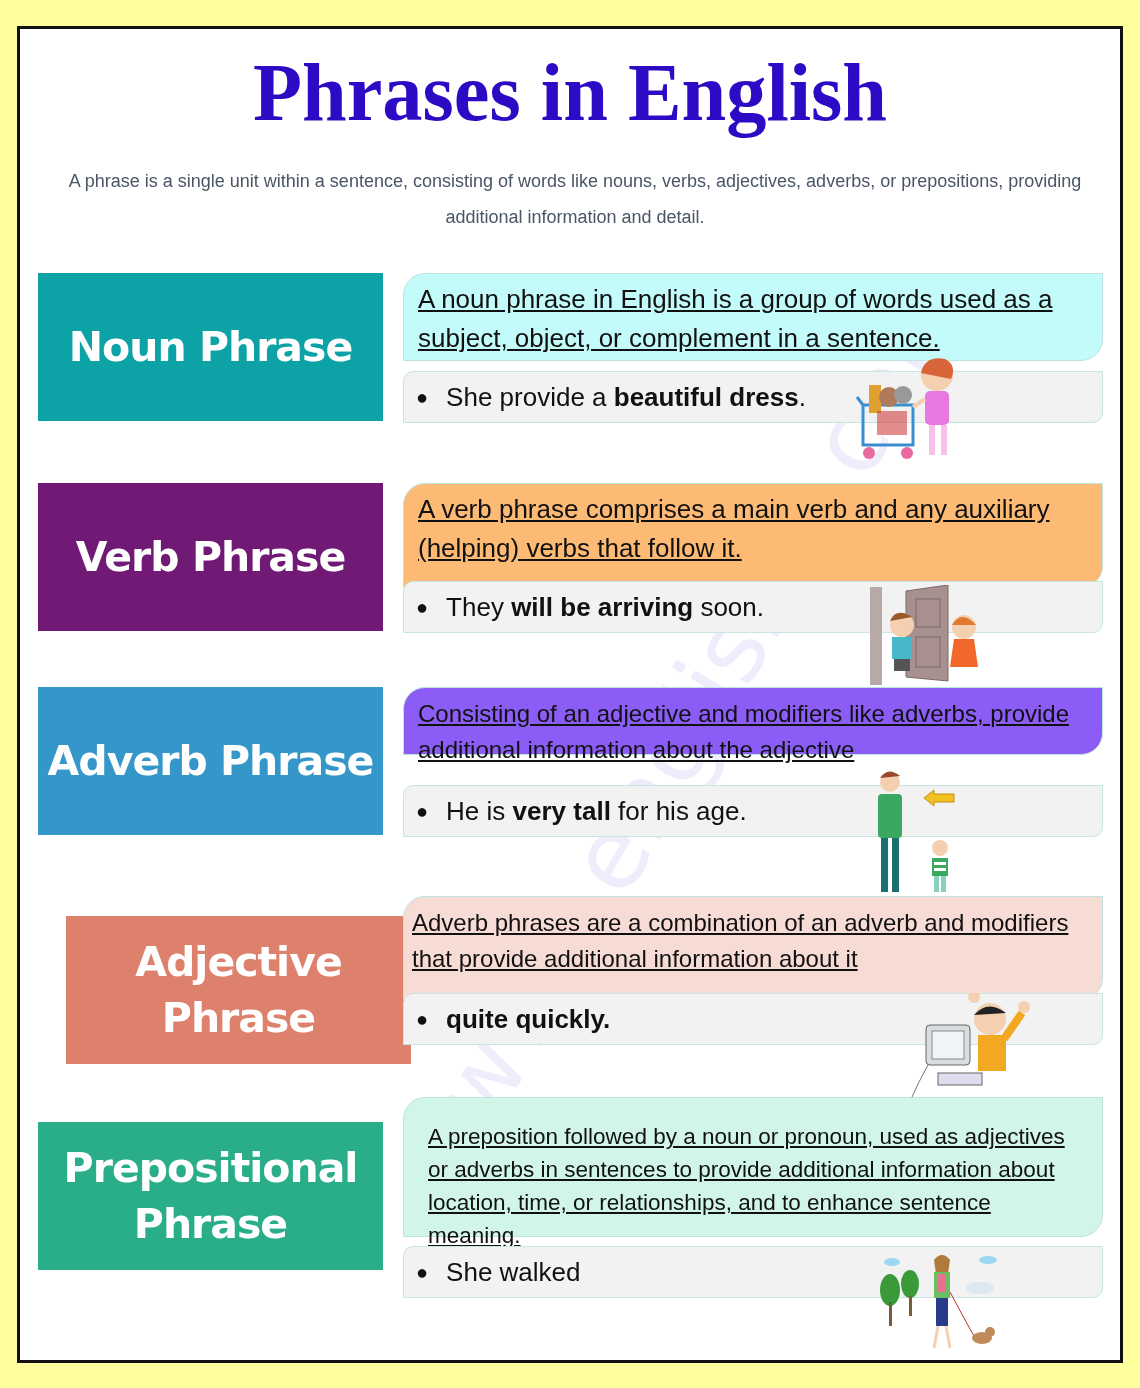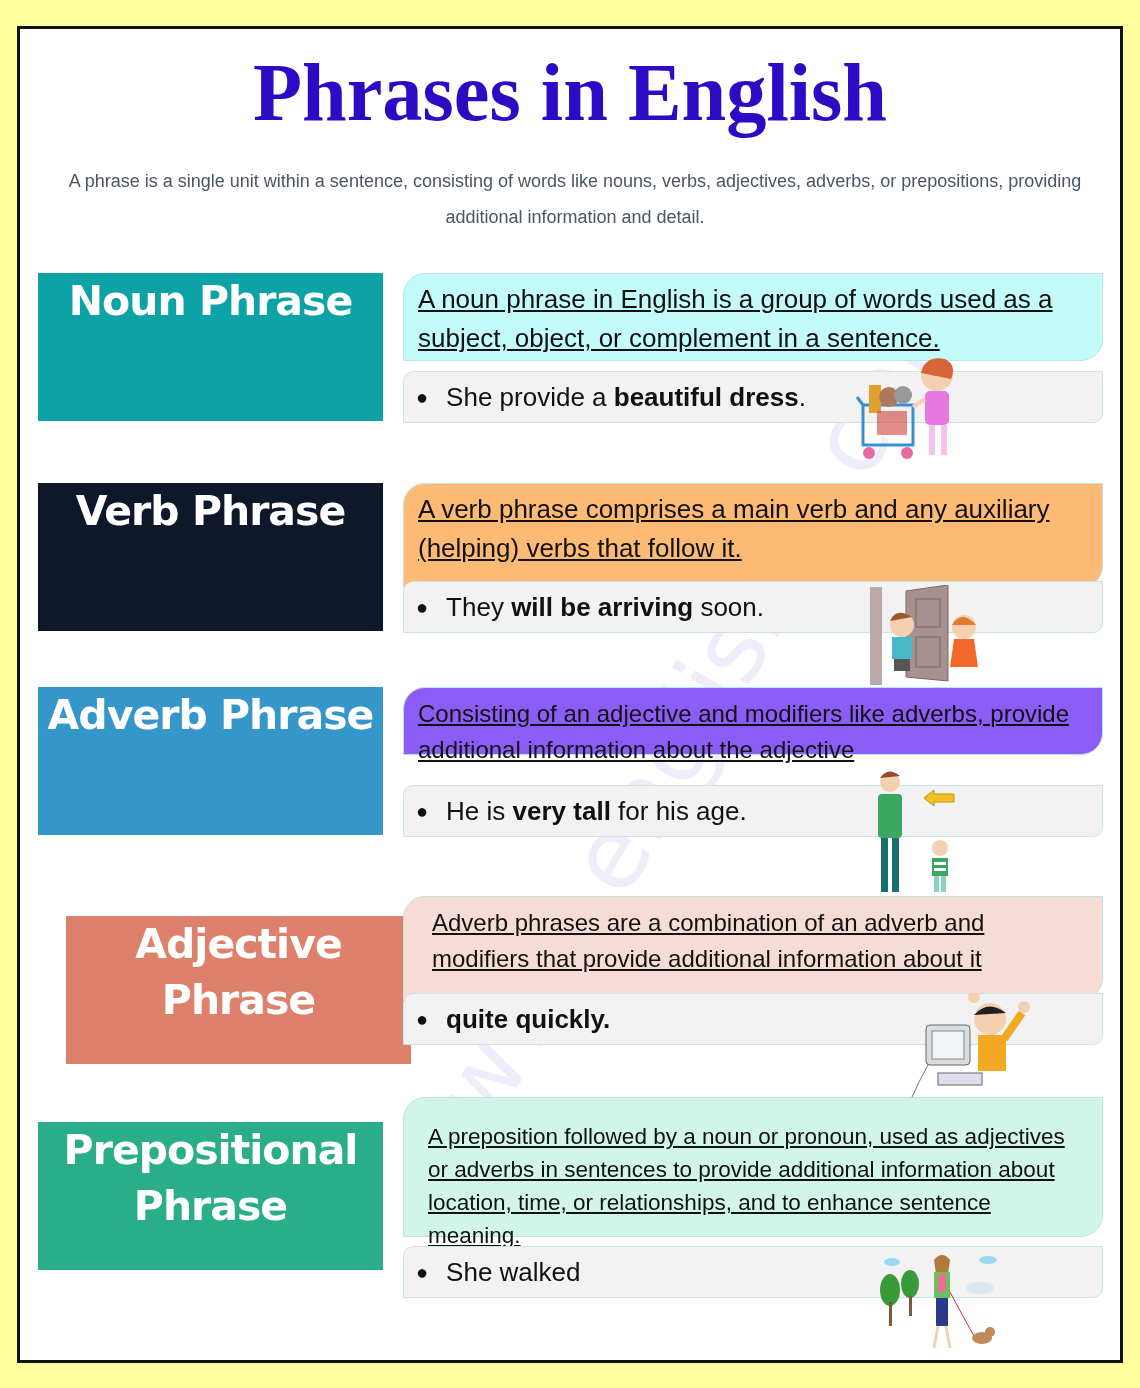--- a/index.html
+++ b/index.html
@@ -46,21 +46,21 @@
     font-family: "DejaVu Sans", sans-serif;
     font-size: 100px;
     color: rgba(120,110,230,0.12);
     white-space: nowrap;
     pointer-events: none;
   }
   .label-box {
     position: absolute;
     left: 38px; width: 345px;
     height: 148px;
-    display: flex; justify-content: center;
+    display: flex; align-items: center; justify-content: center;
     text-align: center;
     color: #ffffff;
     font-family: "DejaVu Sans", sans-serif;
     font-weight: bold;
     font-size: 41px;
     line-height: 56px;
     letter-spacing: -1px;
   }
   .def-box {
     position: absolute;
@@ -126,21 +126,21 @@
   <circle cx="14" cy="98" r="6" fill="#e86aa0"></circle>
   <circle cx="52" cy="98" r="6" fill="#e86aa0"></circle>
   <circle cx="82" cy="20" r="16" fill="#f5d0b0"></circle>
   <path d="M66 18 Q70 0 90 4 Q102 10 96 24" fill="#d8643a"></path>
   <rect x="70" y="36" width="24" height="34" rx="5" fill="#e778e0"></rect>
   <rect x="74" y="70" width="6" height="30" fill="#f6c0e8"></rect>
   <rect x="86" y="70" width="6" height="30" fill="#f6c0e8"></rect>
   <path d="M70 44 L58 52" stroke="#f5d0b0" stroke-width="4"></path>
 </svg>
 
-<div class="label-box" style="top:483px; background:#0f172a;">
+<div class="label-box" style="top:483px; background:#701a75;">
   <span>Verb Phrase</span>
 </div>
 <div class="def-box" style="top:483px; height:105px; background:#fdba74; font-size:26px; line-height:39px; padding:6px 14px;">
   <span>A verb phrase comprises a main verb and any auxiliary (helping) verbs that follow it.</span>
 </div>
 <div class="ex-box" style="top:581px;">
   <span class="bullet">●</span>
   <span style="white-space:pre;">They </span>
     <b>will be arriving</b>
     <span style="white-space:pre;"> soon.</span>
@@ -182,21 +182,21 @@
   <rect x="64" y="90" width="16" height="18" fill="#3aa860"></rect>
   <rect x="66" y="94" width="12" height="3" fill="#fff"></rect>
   <rect x="66" y="100" width="12" height="3" fill="#fff"></rect>
   <rect x="66" y="108" width="5" height="16" fill="#8ad0c0"></rect>
   <rect x="73" y="108" width="5" height="16" fill="#8ad0c0"></rect>
 </svg>
 
 <div class="label-box" style="top:916px; background:#dd816d;margin-left:28px;">
   <span style="display:block; width:240px;">Adjective Phrase</span>
 </div>
-<div class="def-box" style="top:896px; height:104px; background:#f7dcd6; font-size:24px; line-height:36px; padding:8px 28px;">
+<div class="def-box" style="top:896px; height:104px; background:#f7dcd6; font-size:24px; line-height:36px; padding:8px 8px;">
   <span>Adverb phrases are a combination of an adverb and modifiers that provide additional information about it</span>
 </div>
 <div class="ex-box" style="top:993px;">
   <span class="bullet">●</span>
     <b>quite quickly.</b>
     <span></span>
 </div>
 <svg class="pic" style="left:908px; top:993px;" width="130" height="104" viewBox="0 0 130 104">
   <rect x="18" y="32" width="44" height="40" rx="4" fill="#d8dde0" stroke="#666"></rect>
   <rect x="24" y="38" width="32" height="28" fill="#f0f4f6" stroke="#888"></rect>

